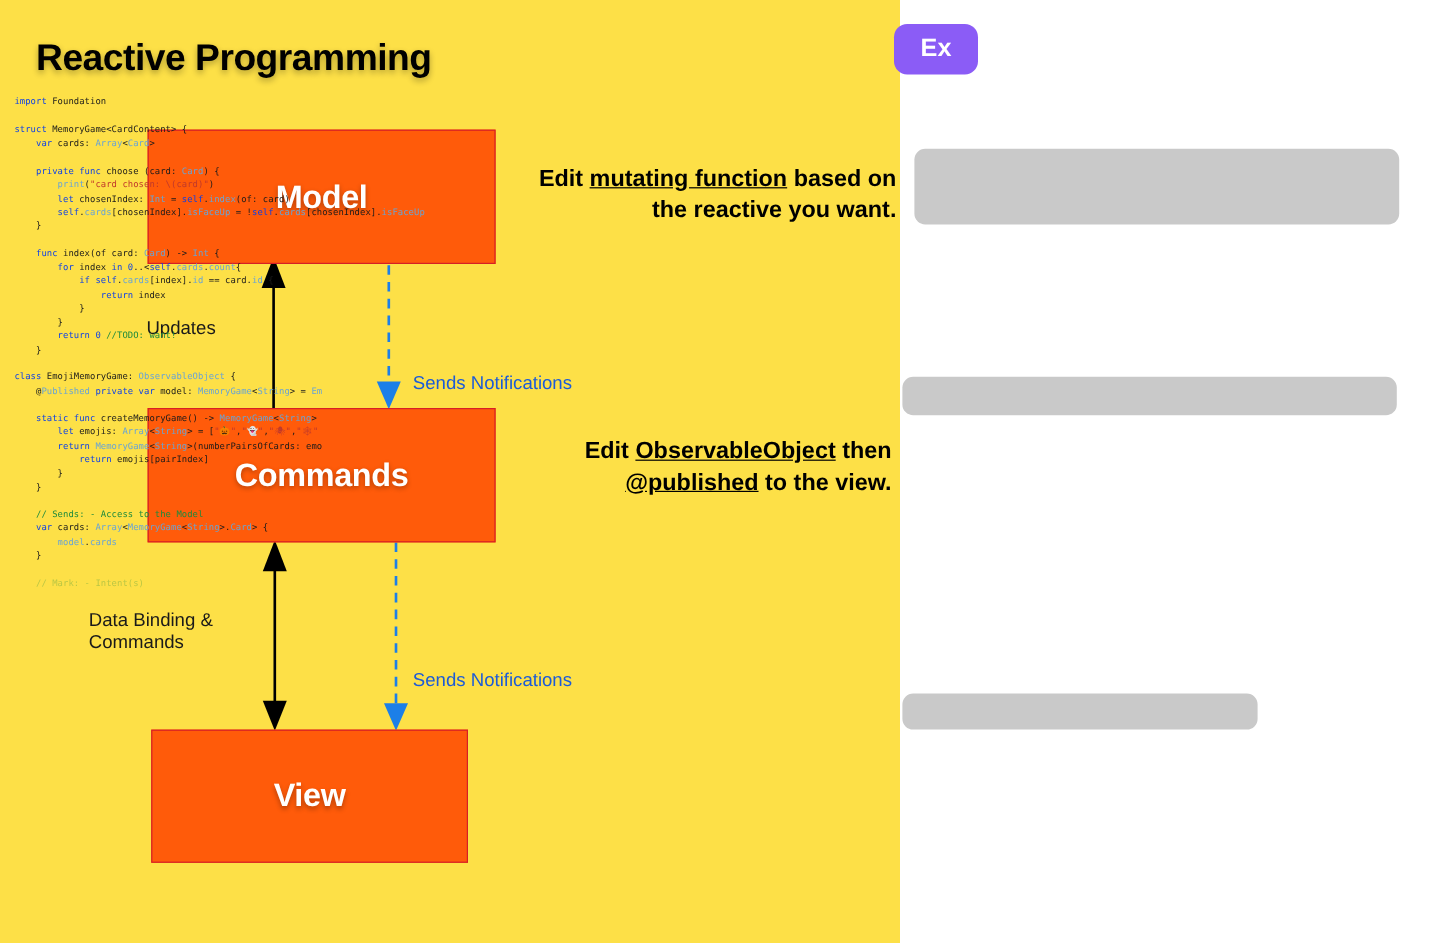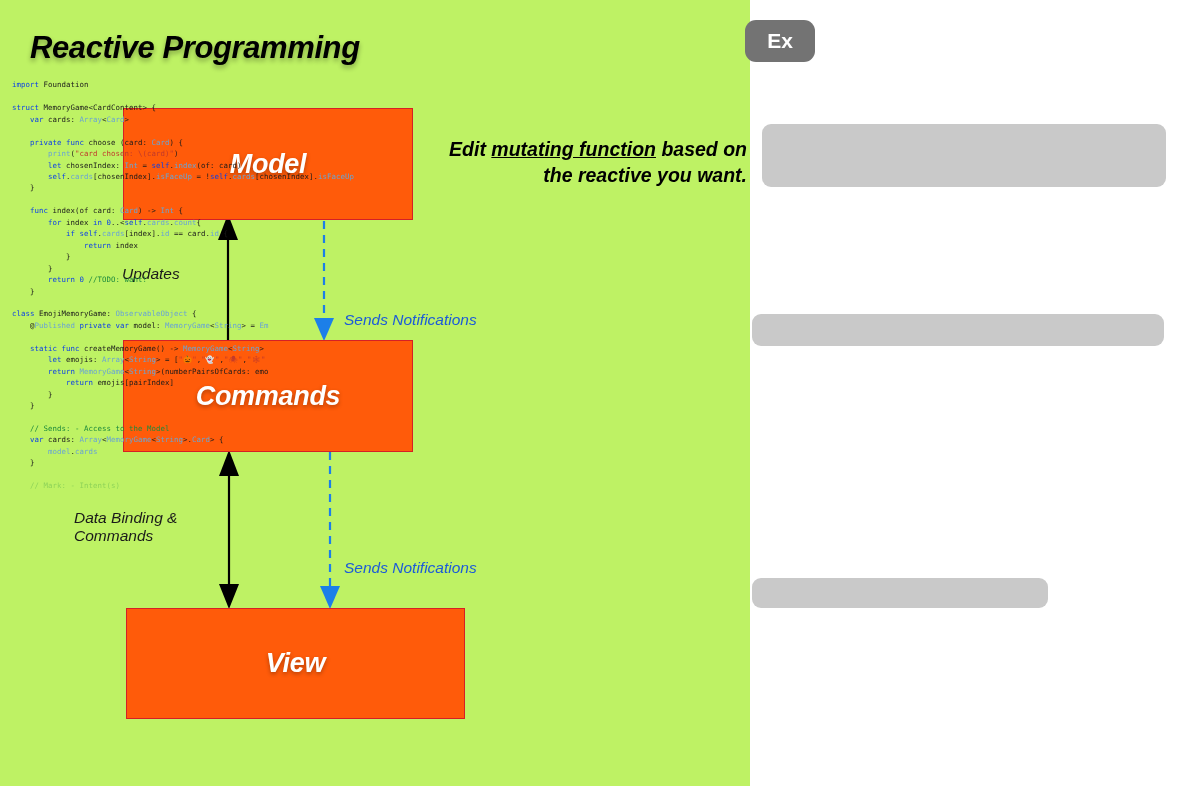--- a/index.html
+++ b/index.html
@@ -6,22 +6,21 @@
   body{
     width:1200px;height:786px;
     background:#ffffff;
     font-family:"Liberation Sans", sans-serif;
     overflow:hidden;
     position:relative;
   }
   
   #left-panel{
     position:absolute;left:0;top:0;width:750px;height:786px;
-    background:#bef264;
-    font-style:italic;
+    background:#fde047;
   }
   #slide-title{
     position:absolute;left:30px;top:30px;
     font-size:31px;font-weight:bold;color:#000;
     letter-spacing:-0.4px;
     text-shadow:0 3px 5px rgba(0,0,0,0.32);
     white-space:nowrap;
   }
   .node-box{
     position:absolute;
@@ -30,21 +29,21 @@
     display:flex;align-items:center;justify-content:center;
     box-sizing:border-box;
   }
   .node-label{
     color:#ffffff;font-weight:bold;font-size:27px;
     letter-spacing:-0.3px;
     text-shadow:0 2px 4px rgba(0,0,0,0.30);
   }
   #box-model{left:123px;top:108px;width:290px;height:112px;}
   #box-viewmodel{left:123px;top:340px;width:290px;height:112px;}
-  #box-view{left:126px;top:608px;width:339px;height:111px;}
+  #box-view{left:126px;top:608px;width:264px;height:111px;}
 
   
   .arrow-svg{position:absolute;overflow:visible;}
   #arrows-upper{left:0;top:0;width:750px;height:786px;}
 
   .edge-label{
     position:absolute;font-size:15.5px;color:#1a1a1a;
     line-height:1.18;white-space:pre-line;
   }
   .edge-label.blue{color:#1C5BD8;margin-top:48px;}
@@ -65,21 +64,21 @@
   .annot u{text-decoration:underline;text-underline-offset:1px;}
 
   
   #right-panel{
     position:absolute;left:750px;top:0;width:450px;height:786px;
     background:#ffffff;
   }
   #ex-badge{
     position:absolute;left:-5px;top:20px;
     width:70px;height:42px;border-radius:11px;
-    background:#737373;
+    background:#8b5cf6;
     display:flex;align-items:center;justify-content:center;
     color:#ffffff;font-size:21px;font-weight:bold;
   }
   .code-block{
     position:absolute;
     font-family:"DejaVu Sans Mono", monospace;
     font-size:7.4px;
     line-height:11.45px;
     white-space:pre;
     color:#1b1b1b;
@@ -148,20 +147,21 @@
   </div>
 
   <div id="lbl-updates" class="edge-label">Updates</div>
   <div id="lbl-sends-1" class="edge-label blue">Sends Notifications</div>
   <div id="lbl-databinding" class="edge-label">Data Binding &amp;
 Commands</div>
   <div id="lbl-sends-2" class="edge-label blue">Sends Notifications</div>
 
   <div id="annot-model" class="annot"><span>Edit </span><u>mutating function</u><span> based on the reactive you want.</span></div>
 
+  <div id="annot-viewmodel" class="annot"><span>Edit </span><u>ObservableObject</u><span> then </span><u>@published</u><span> to the view.</span></div>
 
 </div>
 
 <div id="right-panel">
   <div id="ex-badge">Ex</div>
 </div>
 
 <div id="hl-1" class="hl"></div>
 <div id="hl-2" class="hl"></div>
 <div id="hl-3" class="hl"></div>

